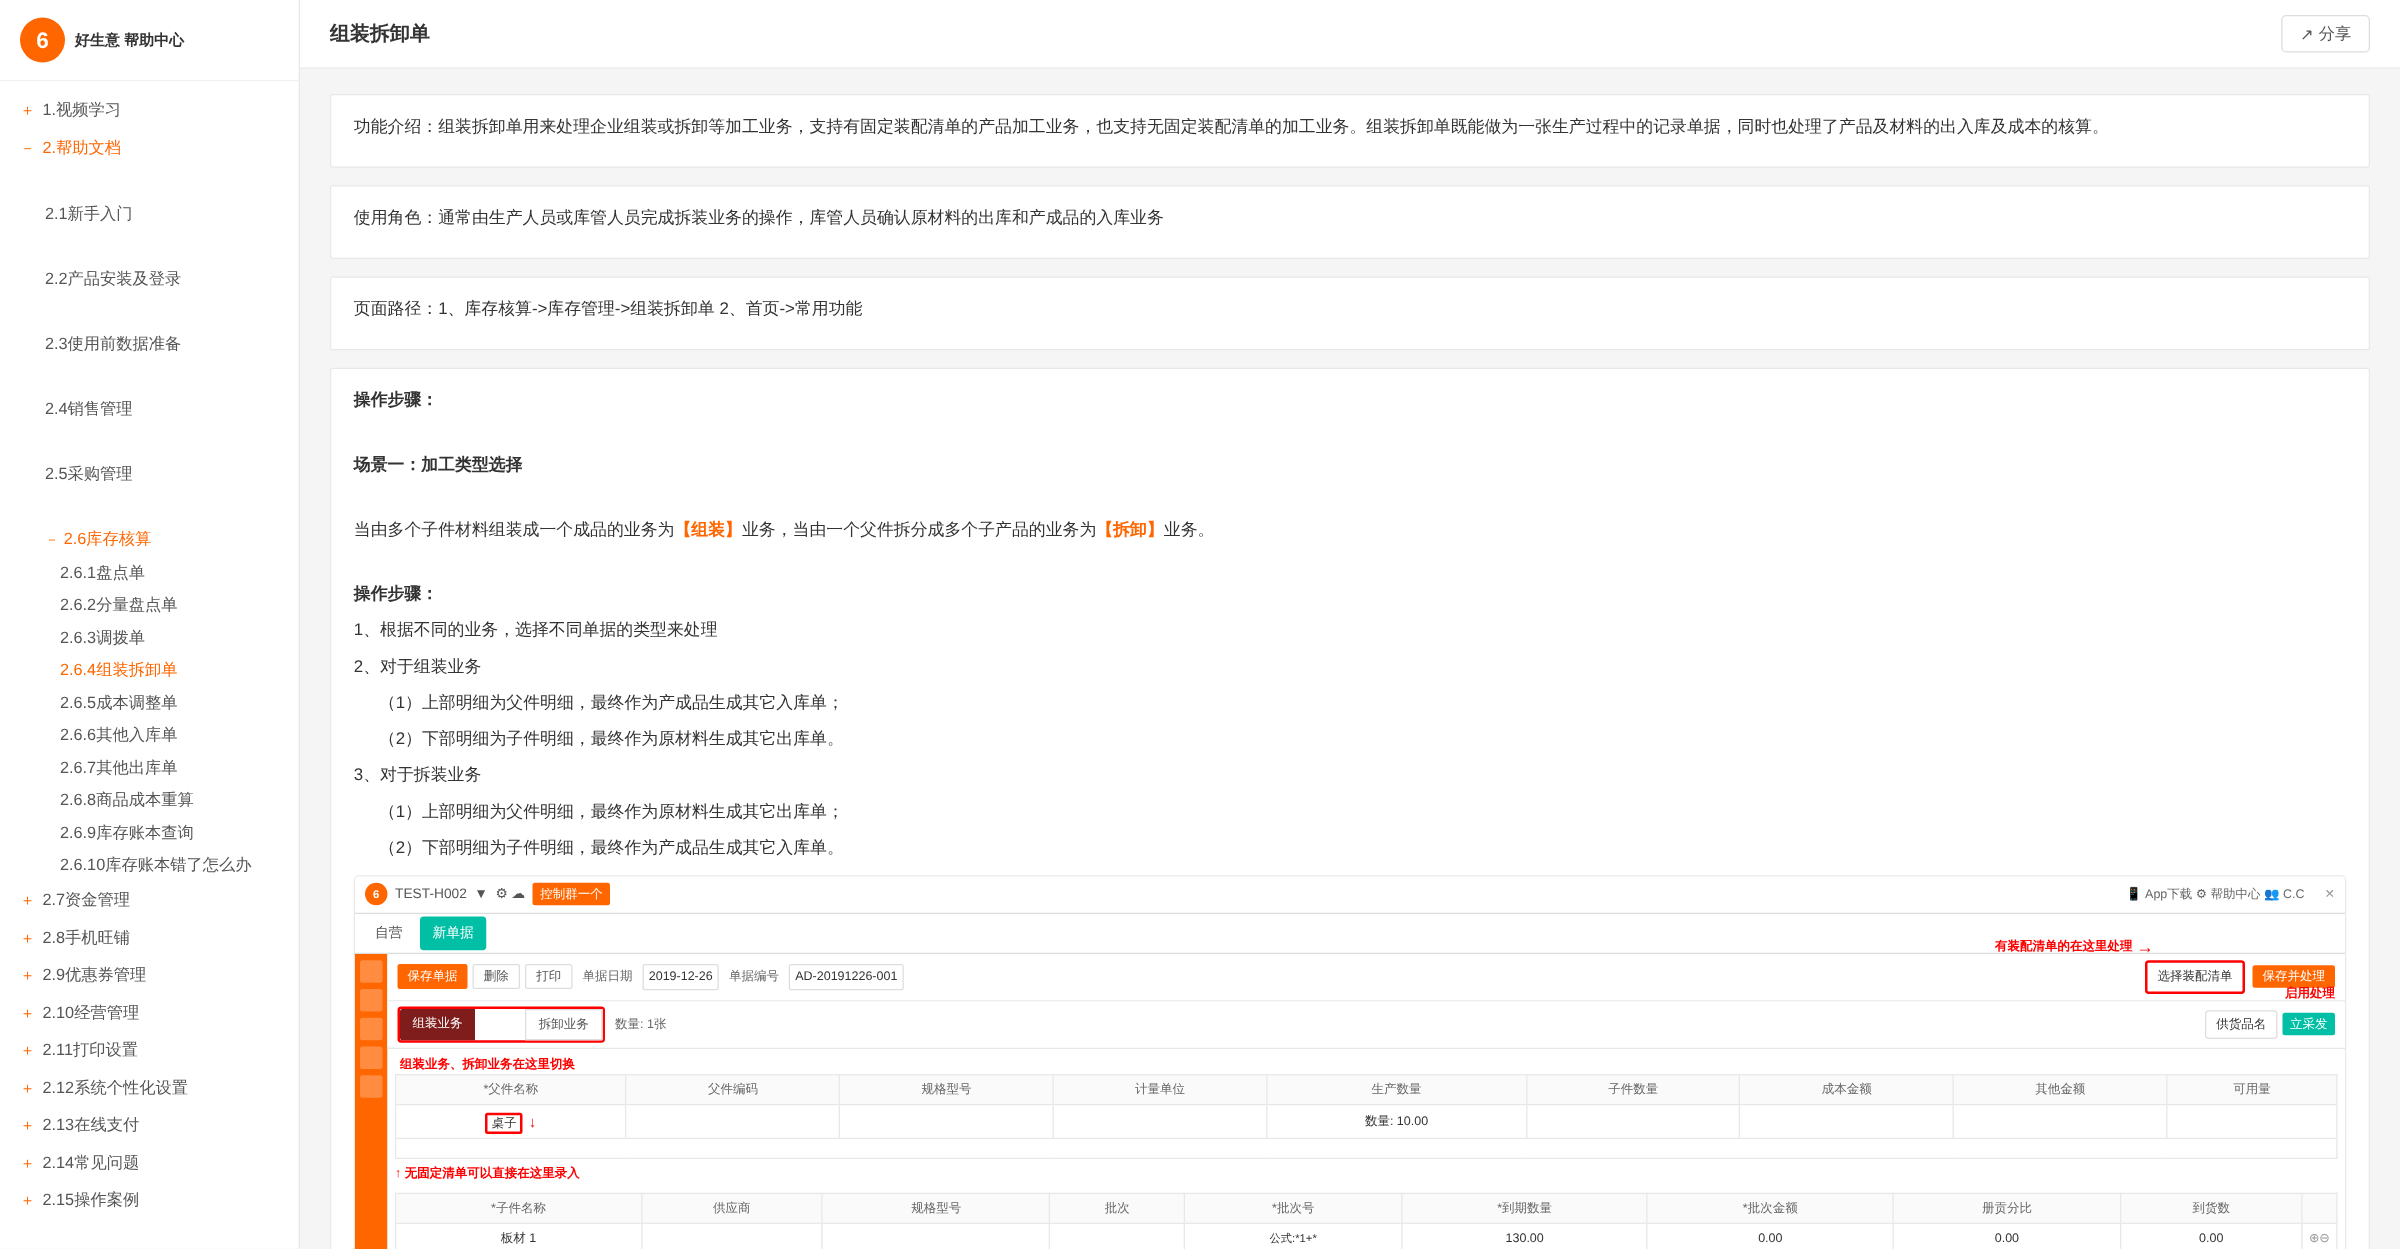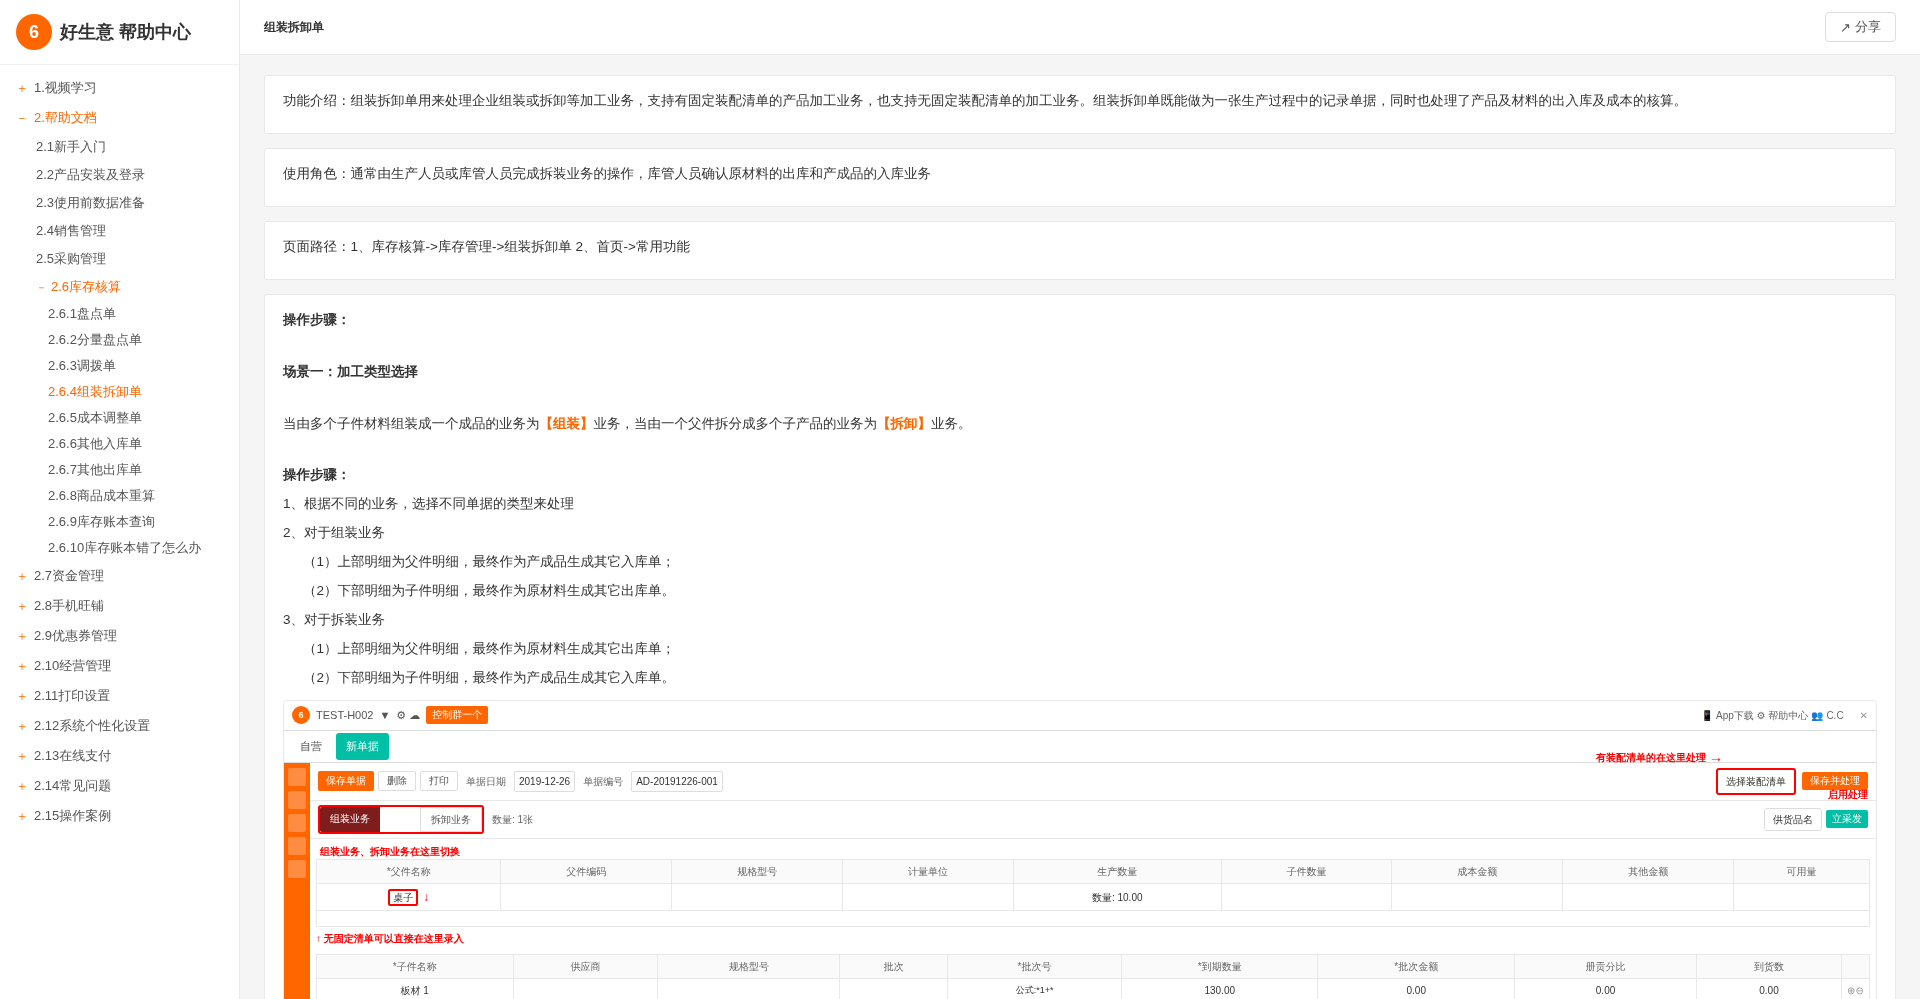--- a/index.html
+++ b/index.html
@@ -29,21 +29,21 @@
       display: flex;
       align-items: center;
       justify-content: center;
       color: #fff;
       font-size: 18px;
       font-weight: bold;
       margin-right: 8px;
       flex-shrink: 0;
     }
     #logo-text {
-      font-size: 18px;
+      font-size: 12px;
       font-weight: bold;
       color: #333;
     }
     #search-box {
       padding: 10px 12px;
       border-bottom: 1px solid #f0f0f0;
       display: flex;
       align-items: center;
       gap: 6px;
     }
@@ -76,20 +76,21 @@
       color: #555;
     }
     .nav-group .plus-icon { color: #f60; font-size: 12px; }
     .nav-group.active { color: #f60; }
     .nav-group.active .minus-icon { color: #f60; font-size: 12px; }
     .nav-sub-item {
       padding: 5px 16px 5px 36px;
       cursor: pointer;
       font-size: 13px;
       color: #555;
+      margin-top: 24px;
     }
     .nav-sub-item.active { color: #f60; }
     .nav-sub-sub {
       padding: 4px 16px 4px 48px;
       cursor: pointer;
       font-size: 13px;
       color: #555;
     }
     .nav-sub-sub.active { color: #f60; font-weight: 500; }
 
@@ -103,21 +104,21 @@
     }
     #top-bar {
       background: #fff;
       padding: 12px 24px;
       border-bottom: 1px solid #e8e8e8;
       display: flex;
       align-items: center;
       justify-content: space-between;
     }
     #page-title {
-      font-size: 12px;
+      font-size: 16px;
       font-weight: bold;
       color: #333;
     }
     #share-btn {
       border: 1px solid #ddd;
       border-radius: 4px;
       padding: 5px 14px;
       background: #fff;
       cursor: pointer;
       font-size: 13px;

